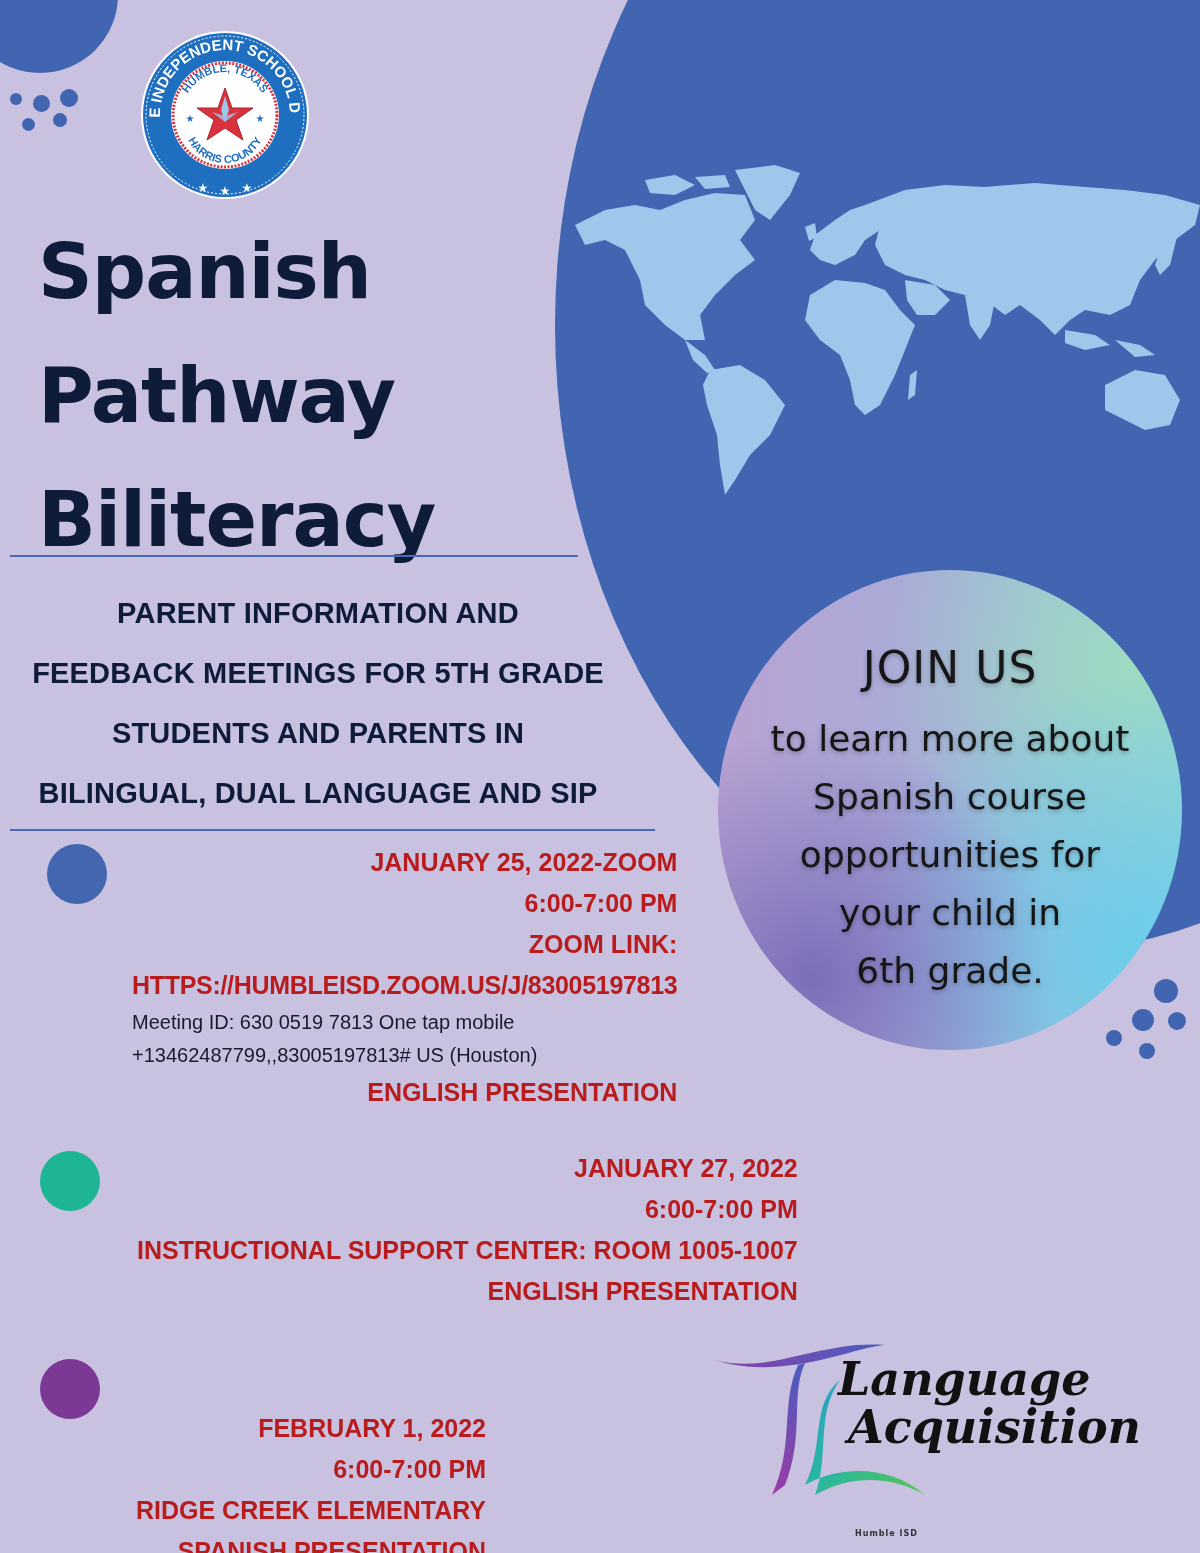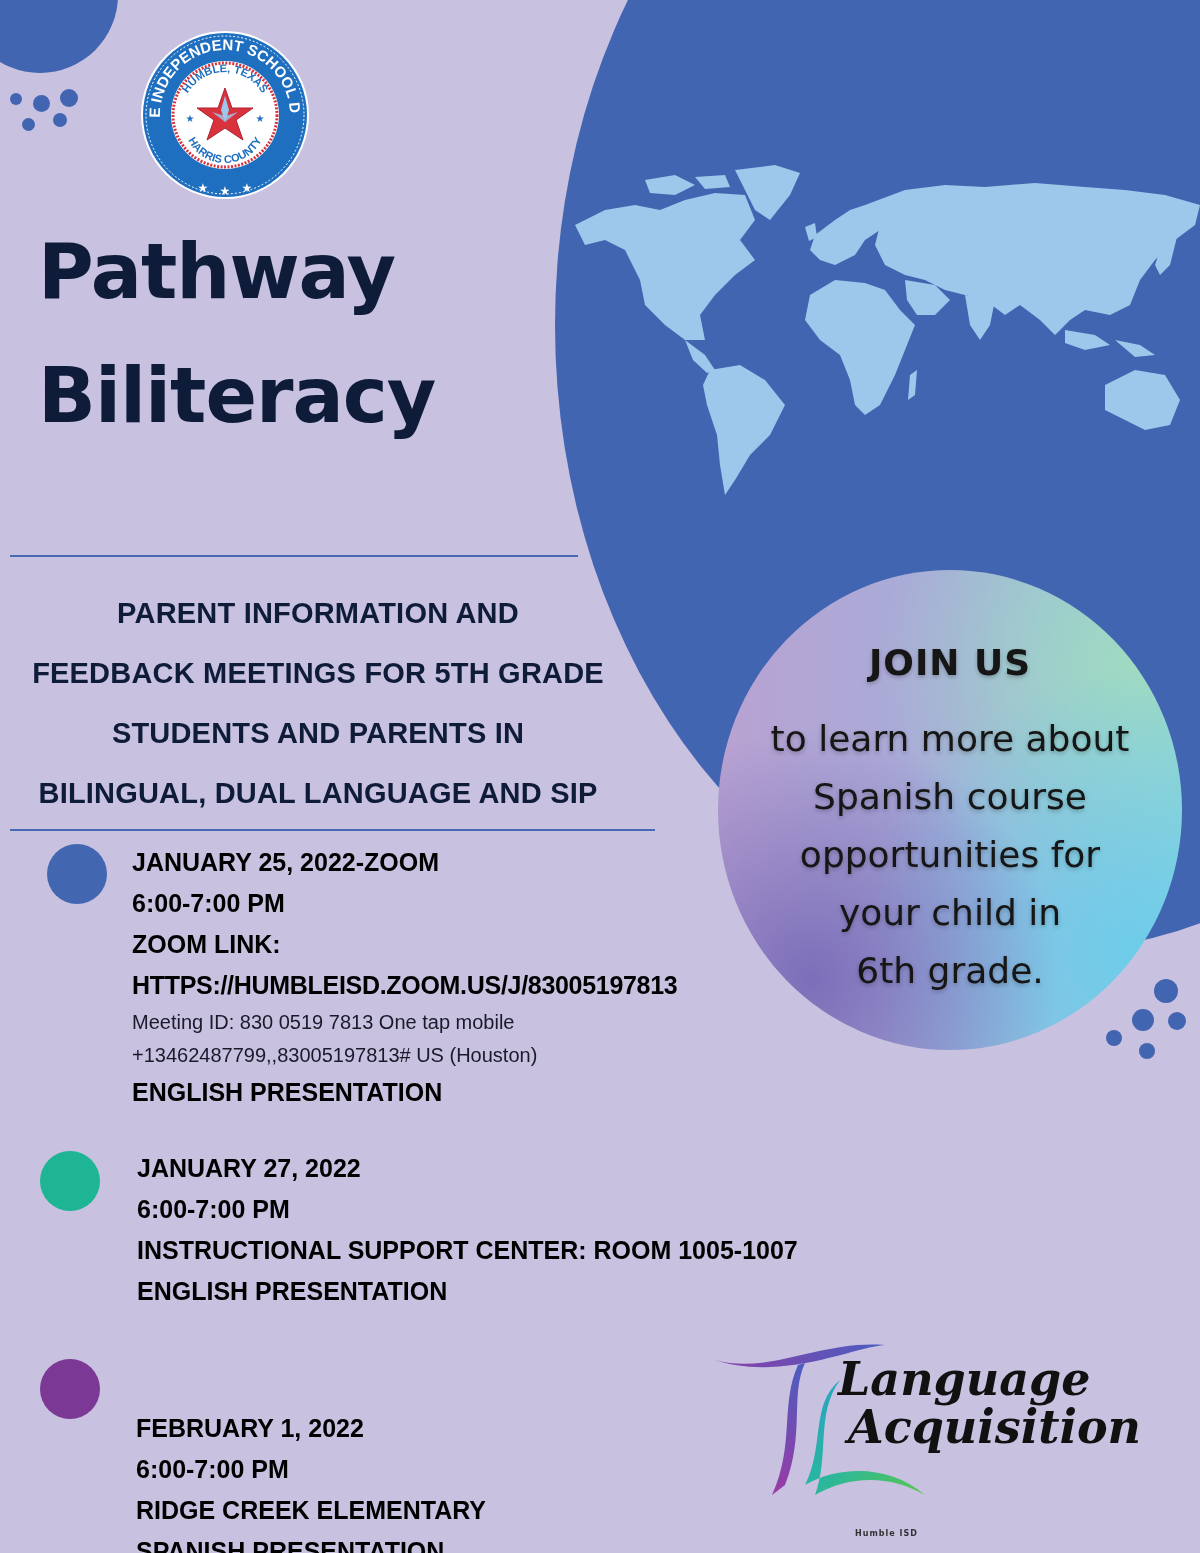--- a/index.html
+++ b/index.html
@@ -29,21 +29,21 @@
       radial-gradient(circle at 20% 85%, rgba(115,100,180,0.85) 0%, rgba(115,100,180,0) 45%),
       radial-gradient(circle at 90% 80%, rgba(105,205,235,0.9) 0%, rgba(105,205,235,0) 50%),
       radial-gradient(circle at 90% 20%, rgba(160,220,190,0.9) 0%, rgba(160,220,190,0) 45%),
       linear-gradient(90deg, #b9a2d2 0%, #a6add9 50%, #8fd0e0 100%);
   }
   .join-text {
     position: absolute; left: 0; right: 0; text-align: center;
     font-family: "DejaVu Sans", sans-serif; color: #161616;
     text-shadow: 0 2px 4px rgba(0,0,0,0.25);
   }
-  .join-title { top: 72px; font-size: 36px; letter-spacing: 1px; font-weight: bold; }
+  .join-title { top: 72px; font-size: 44px; letter-spacing: 1px; font-weight: normal; }
   .join-body { top: 140px; font-size: 36px; line-height: 58px; }
 
   
   .seal { left: 140px; top: 30px; width: 170px; height: 170px; }
 
   
   .title {
     left: 38px; top: 210px; width: 540px;
     font-family: "DejaVu Sans", sans-serif; font-weight: bold;
     font-size: 76px; line-height: 124px; color: #0e1c3a; letter-spacing: -1px;
@@ -53,21 +53,21 @@
   .subtitle {
     left: 8px; top: 583px; width: 620px; text-align: center;
     font-family: "Liberation Sans", sans-serif; font-weight: bold;
     font-size: 29px; line-height: 60px; color: #0e1c3a; letter-spacing: 0.2px;
   }
 
   .event { position: absolute; }
   .event .bullet { position: absolute; border-radius: 50%; }
   .event .line {
     font-family: "Liberation Sans", sans-serif; font-weight: bold;
-    font-size: 25px; line-height: 41px; color: #000000; white-space: nowrap;
+    font-size: 25px; line-height: 41px; color: #b91c1c; white-space: nowrap; text-align: right;
   }
   .event .small {
     font-family: "Liberation Sans", sans-serif; font-weight: normal;
     font-size: 20px; line-height: 33px; color: #1a1a2a; white-space: nowrap;
   }
 
   .la-logo { left: 710px; top: 1335px; width: 370px; height: 180px; }
   .la-text {
     position: absolute; font-family: "DejaVu Serif", serif; font-style: italic;
     font-weight: bold; color: #111; font-size: 46px; line-height: 44px;
@@ -171,20 +171,21 @@
 
   <text x="50" y="92" font-size="10" fill="#1f6fc0" text-anchor="middle">★</text>
   <text x="120" y="92" font-size="10" fill="#1f6fc0" text-anchor="middle">★</text>
 
   <text x="63" y="162" font-size="12" fill="#ffffff" text-anchor="middle">★</text>
   <text x="85" y="165" font-size="12" fill="#ffffff" text-anchor="middle">★</text>
   <text x="107" y="162" font-size="12" fill="#ffffff" text-anchor="middle">★</text>
 </svg>
 
 <div class="abs title">
+  <div>Spanish</div>
   <div>Pathway</div>
   <div>Biliteracy</div>
 </div>
 
 <div class="rule" style="left:10px;top:555px;width:568px;"></div>
 
 <div class="abs subtitle">
   <div>PARENT INFORMATION AND</div>
   <div>FEEDBACK MEETINGS FOR 5TH GRADE</div>
   <div>STUDENTS AND PARENTS IN</div>
@@ -193,21 +194,21 @@
 
 <div class="rule" style="left:10px;top:829px;width:645px;"></div>
 
 <div class="event" style="left:0;top:840px;width:800px;">
   <div class="bullet" style="left:47px;top:4px;width:60px;height:60px;background:#4366b1;"></div>
   <div style="position:absolute;left:132px;top:2px;">
     <div class="line">JANUARY 25, 2022-ZOOM</div>
     <div class="line">6:00-7:00 PM</div>
     <div class="line">ZOOM LINK:</div>
     <div class="line" style="letter-spacing:-0.3px;">HTTPS://HUMBLEISD.ZOOM.US/J/83005197813</div>
-    <div class="small">Meeting ID: 830 0519 7813 One tap mobile</div>
+    <div class="small">Meeting ID: 630 0519 7813 One tap mobile</div>
     <div class="small">+13462487799,,83005197813# US (Houston)</div>
     <div class="line">ENGLISH PRESENTATION</div>
   </div>
 </div>
 
 <div class="event" style="left:0;top:1146px;width:900px;">
   <div class="bullet" style="left:40px;top:5px;width:60px;height:60px;background:#1db594;"></div>
   <div style="position:absolute;left:137px;top:2px;">
     <div class="line">JANUARY 27, 2022</div>
     <div class="line">6:00-7:00 PM</div>

